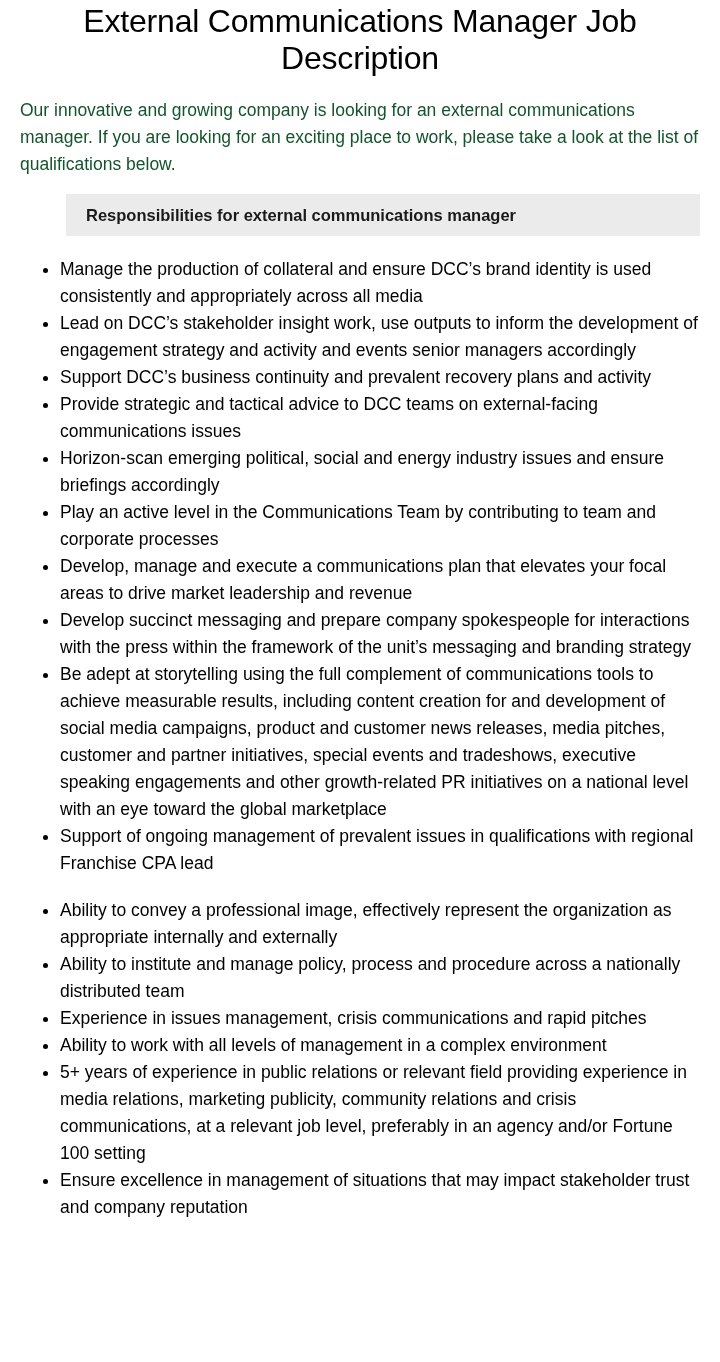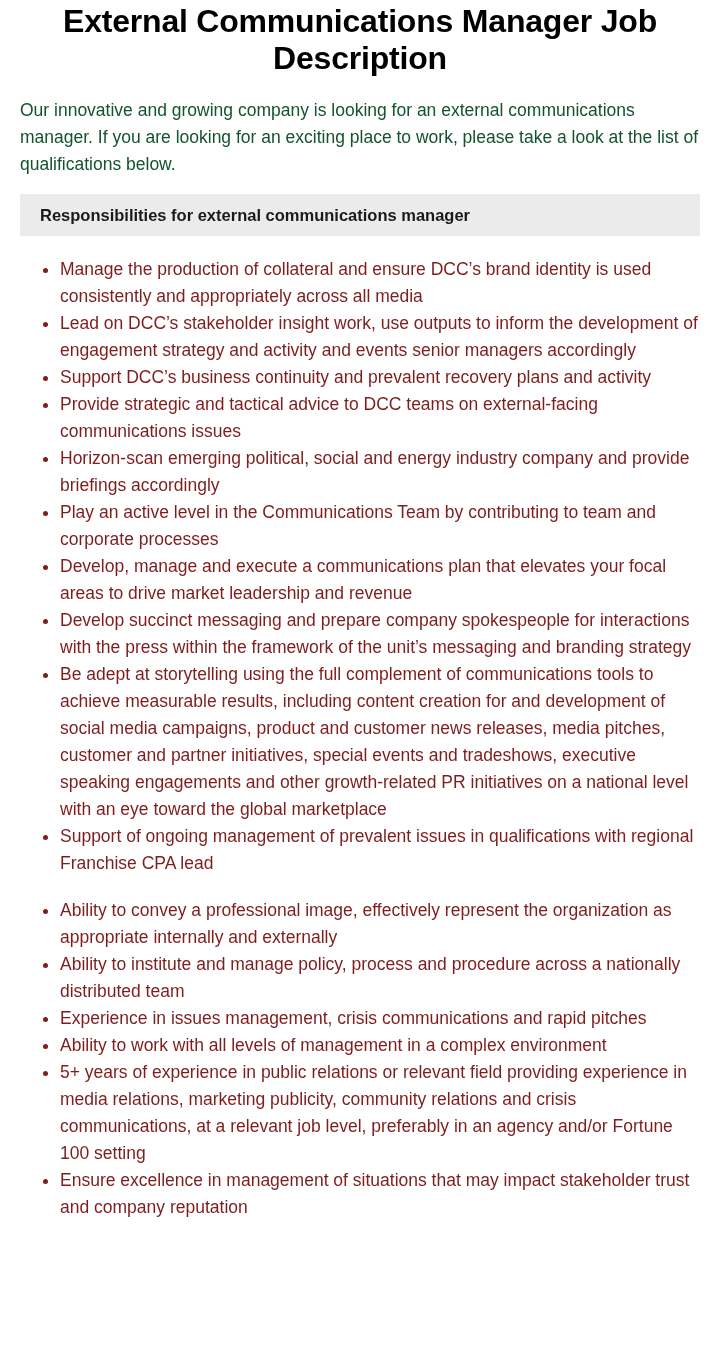--- a/index.html
+++ b/index.html
@@ -7,68 +7,69 @@
       width: 720px;
       font-family: "Liberation Sans", "DejaVu Sans", sans-serif;
       color: #111111;
     }
     .page { padding: 0 20px 0 20px; }
     h1 {
       margin: 0;
       padding-top: 3px;
       font-size: 32px;
       line-height: 37px;
-      font-weight: bold;
+      font-weight: normal;
       text-align: center;
       color: #000000;
       letter-spacing: -0.2px;
     }
     .intro {
       margin: 20px 0 0 0;
       font-size: 17.5px;
       line-height: 27px;
       color: #14532d;
     }
     .section-header {
       margin-top: 16px;
       background: #ebebeb;
       height: 42px;
       display: flex;
       align-items: center;
       padding-left: 20px;
       font-size: 16.5px;
       font-weight: bold;
       color: #1a1a1a;
+      margin-left: 46px;
     }
     ul {
       margin: 20px 0 0 0;
       padding-left: 40px;
       list-style: disc;
     }
     li {
       font-size: 17.5px;
       line-height: 27px;
-      color: #7f1d1d;
+      color: #000000;
     }
     .qual-header { margin-top: 20px; }
   </style>
 </head>
 <body>
 
 <div class="page">
   <h1>External Communications Manager Job Description</h1>
   <p class="intro">Our innovative and growing company is looking for an external communications manager. If you are looking for an exciting place to work, please take a look at the list of qualifications below.</p>
 
   <div class="section-header">Responsibilities for external communications manager</div>
   <ul>
     <li>Manage the production of collateral and ensure DCC’s brand identity is used consistently and appropriately across all media</li>
     <li>Lead on DCC’s stakeholder insight work, use outputs to inform the development of engagement strategy and activity and events senior managers accordingly</li>
     <li>Support DCC’s business continuity and prevalent recovery plans and activity</li>
     <li>Provide strategic and tactical advice to DCC teams on external-facing communications issues</li>
-    <li>Horizon-scan emerging political, social and energy industry company and provide briefings accordingly</li>
+    <li>Horizon-scan emerging political, social and energy industry issues and ensure briefings accordingly</li>
     <li>Play an active level in the Communications Team by contributing to team and corporate processes</li>
     <li>Develop, manage and execute a communications plan that elevates your focal areas to drive market leadership and revenue</li>
     <li>Develop succinct messaging and prepare company spokespeople for interactions with the press within the framework of the unit’s messaging and branding strategy</li>
     <li>Be adept at storytelling using the full complement of communications tools to achieve measurable results, including content creation for and development of social media campaigns, product and customer news releases, media pitches, customer and partner initiatives, special events and tradeshows, executive speaking engagements and other growth-related PR initiatives on a national level with an eye toward the global marketplace</li>
     <li>Support of ongoing management of prevalent issues in qualifications with regional Franchise CPA lead</li>
   </ul>
 
   <ul>
     <li>Ability to convey a professional image, effectively represent the organization as appropriate internally and externally</li>
     <li>Ability to institute and manage policy, process and procedure across a nationally distributed team</li>

